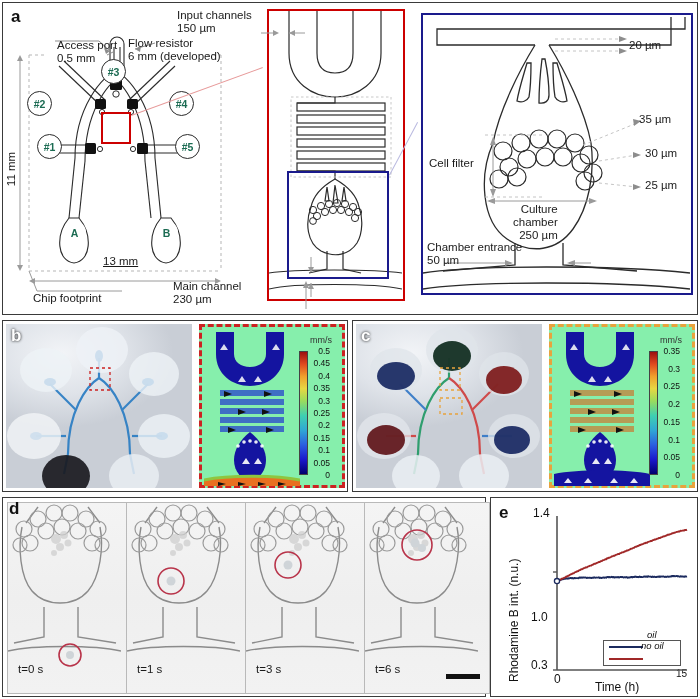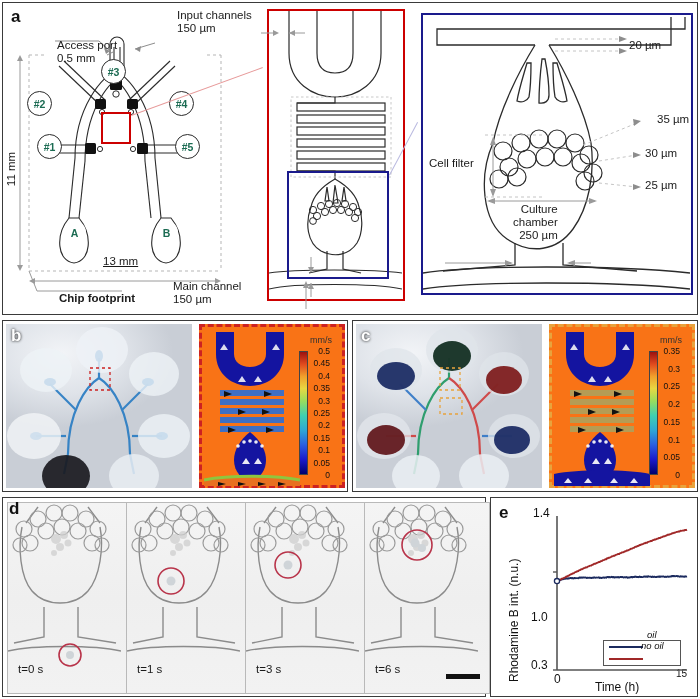--- a/index.html
+++ b/index.html
@@ -23,21 +23,21 @@
   .blueline{position:absolute;height:1.4px;background:#b9b9e0;transform-origin:0 0;}
 
   
   #panel-b{left:2px;top:320px;width:346px;height:172px;}
   #panel-c{left:352px;top:320px;width:346px;height:172px;}
   .photo{position:absolute;left:3px;top:3px;width:186px;height:164px;overflow:hidden;
          background:
            radial-gradient(ellipse 60% 45% at 30% 18%,#f2f4f7 0%,#dfe3e9 55%,#c9ced6 100%),
            linear-gradient(150deg,#b9bfc8 0%,#d8dce2 25%,#eef0f3 48%,#c3c8d0 72%,#aeb4bd 100%);
   }
-  .sim{position:absolute;top:3px;width:146px;height:164px;box-sizing:border-box;background:#f97316;}
+  .sim{position:absolute;top:3px;width:146px;height:164px;box-sizing:border-box;background:#86efac;}
   .sim-dash-red{border:3px dashed #cc2222;}
   .sim-dash-org{border:3px dashed #e8a33d;}
   .cbtitle{position:absolute;font-size:9px;color:#333;}
   .cbar{position:absolute;width:9px;border:1px solid #444;box-sizing:border-box;}
   .cbtick{position:absolute;font-size:8.5px;color:#111;line-height:1;white-space:nowrap;}
 
   
   #panel-d{left:2px;top:497px;width:484px;height:200px;}
   .dcell{position:absolute;top:4px;width:126px;height:192px;box-sizing:border-box;border:1px solid #b9b9b9;
          background:linear-gradient(180deg,#f4f4f4 0%,#efefef 50%,#f2f2f2 100%);overflow:hidden;}
@@ -142,25 +142,27 @@
     <div class="port" style="left:34px;top:131px;">#1</div>
     <div class="port" style="left:24px;top:88px;">#2</div>
     <div class="port" style="left:98px;top:56px;">#3</div>
     <div class="port" style="left:166px;top:88px;">#4</div>
     <div class="port" style="left:172px;top:131px;">#5</div>
     <div class="port" style="left:60px;top:218px;border:none;">A</div>
     <div class="port" style="left:152px;top:218px;border:none;">B</div>
 
     <div class="schem-txt" style="left:54px;top:36px;">Access port
 0.5 mm</div>
+    <div class="schem-txt" style="left:125px;top:34px;">Flow resistor
+6 mm (developed)</div>
     <div class="schem-txt" style="left:174px;top:6px;">Input channels
 150 µm</div>
     <div class="schem-txt" style="left:170px;top:277px;">Main channel
-150 µm</div>
-    <div class="schem-txt" style="left:56px;top:289px;font-weight:bold;">Chip footprint</div>
+230 µm</div>
+    <div class="schem-txt" style="left:30px;top:289px;">Chip footprint</div>
     <div class="dimtxt" style="left:-9px;top:160px;transform:rotate(-90deg);">11 mm</div>
     <div class="dimtxt" style="left:100px;top:252px;text-decoration:underline;">13 mm</div>
 
     <div class="redbox" style="left:98px;top:109px;width:30px;height:32px;"></div>
 
     <div class="redline" style="left:128px;top:112px;width:140px;transform:rotate(-20deg);"></div>
 
     <div class="redbox" style="left:264px;top:6px;width:138px;height:292px;">
       <svg width="133" height="287" style="position:absolute;left:0;top:0;">
         <g fill="none" stroke="#2b2b2b" stroke-width="1.2">
@@ -312,27 +314,29 @@
         <polygon points="166,183 174,186 166,189" fill="#9a9a9a"></polygon>
 
         <g stroke="#9a9a9a" stroke-width="1">
           <line x1="22" y1="248" x2="88" y2="248"></line>
           <line x1="146" y1="248" x2="168" y2="248"></line>
         </g>
         <polygon points="82,245 90,248 82,251" fill="#9a9a9a"></polygon>
         <polygon points="152,245 144,248 152,251" fill="#9a9a9a"></polygon>
       </svg>
       <div class="schem-txt" style="left:206px;top:24px;">20 µm</div>
-      <div class="schem-txt" style="left:234px;top:98px;">35 µm</div>
+      <div class="schem-txt" style="left:216px;top:98px;">35 µm</div>
       <div class="schem-txt" style="left:222px;top:132px;">30 µm</div>
       <div class="schem-txt" style="left:222px;top:164px;">25 µm</div>
       <div class="schem-txt" style="left:6px;top:142px;">Cell filter</div>
       <div class="schem-txt" style="left:90px;top:188px;text-align:right;">Culture
 chamber
 250 µm</div>
+      <div class="schem-txt" style="left:4px;top:226px;">Chamber entrance
+50 µm</div>
     </div>
   </div>
 
   <div class="panel" id="panel-b">
     <div class="photo">
       <svg width="186" height="164">
         <g fill="none" stroke="#2f7fc4" stroke-width="2.2" opacity="0.95">
           <path d="M62,130 C62,88 80,62 93,54"></path>
           <path d="M124,130 C124,88 106,62 93,54"></path>
           <path d="M62,130 L58,150"></path>

